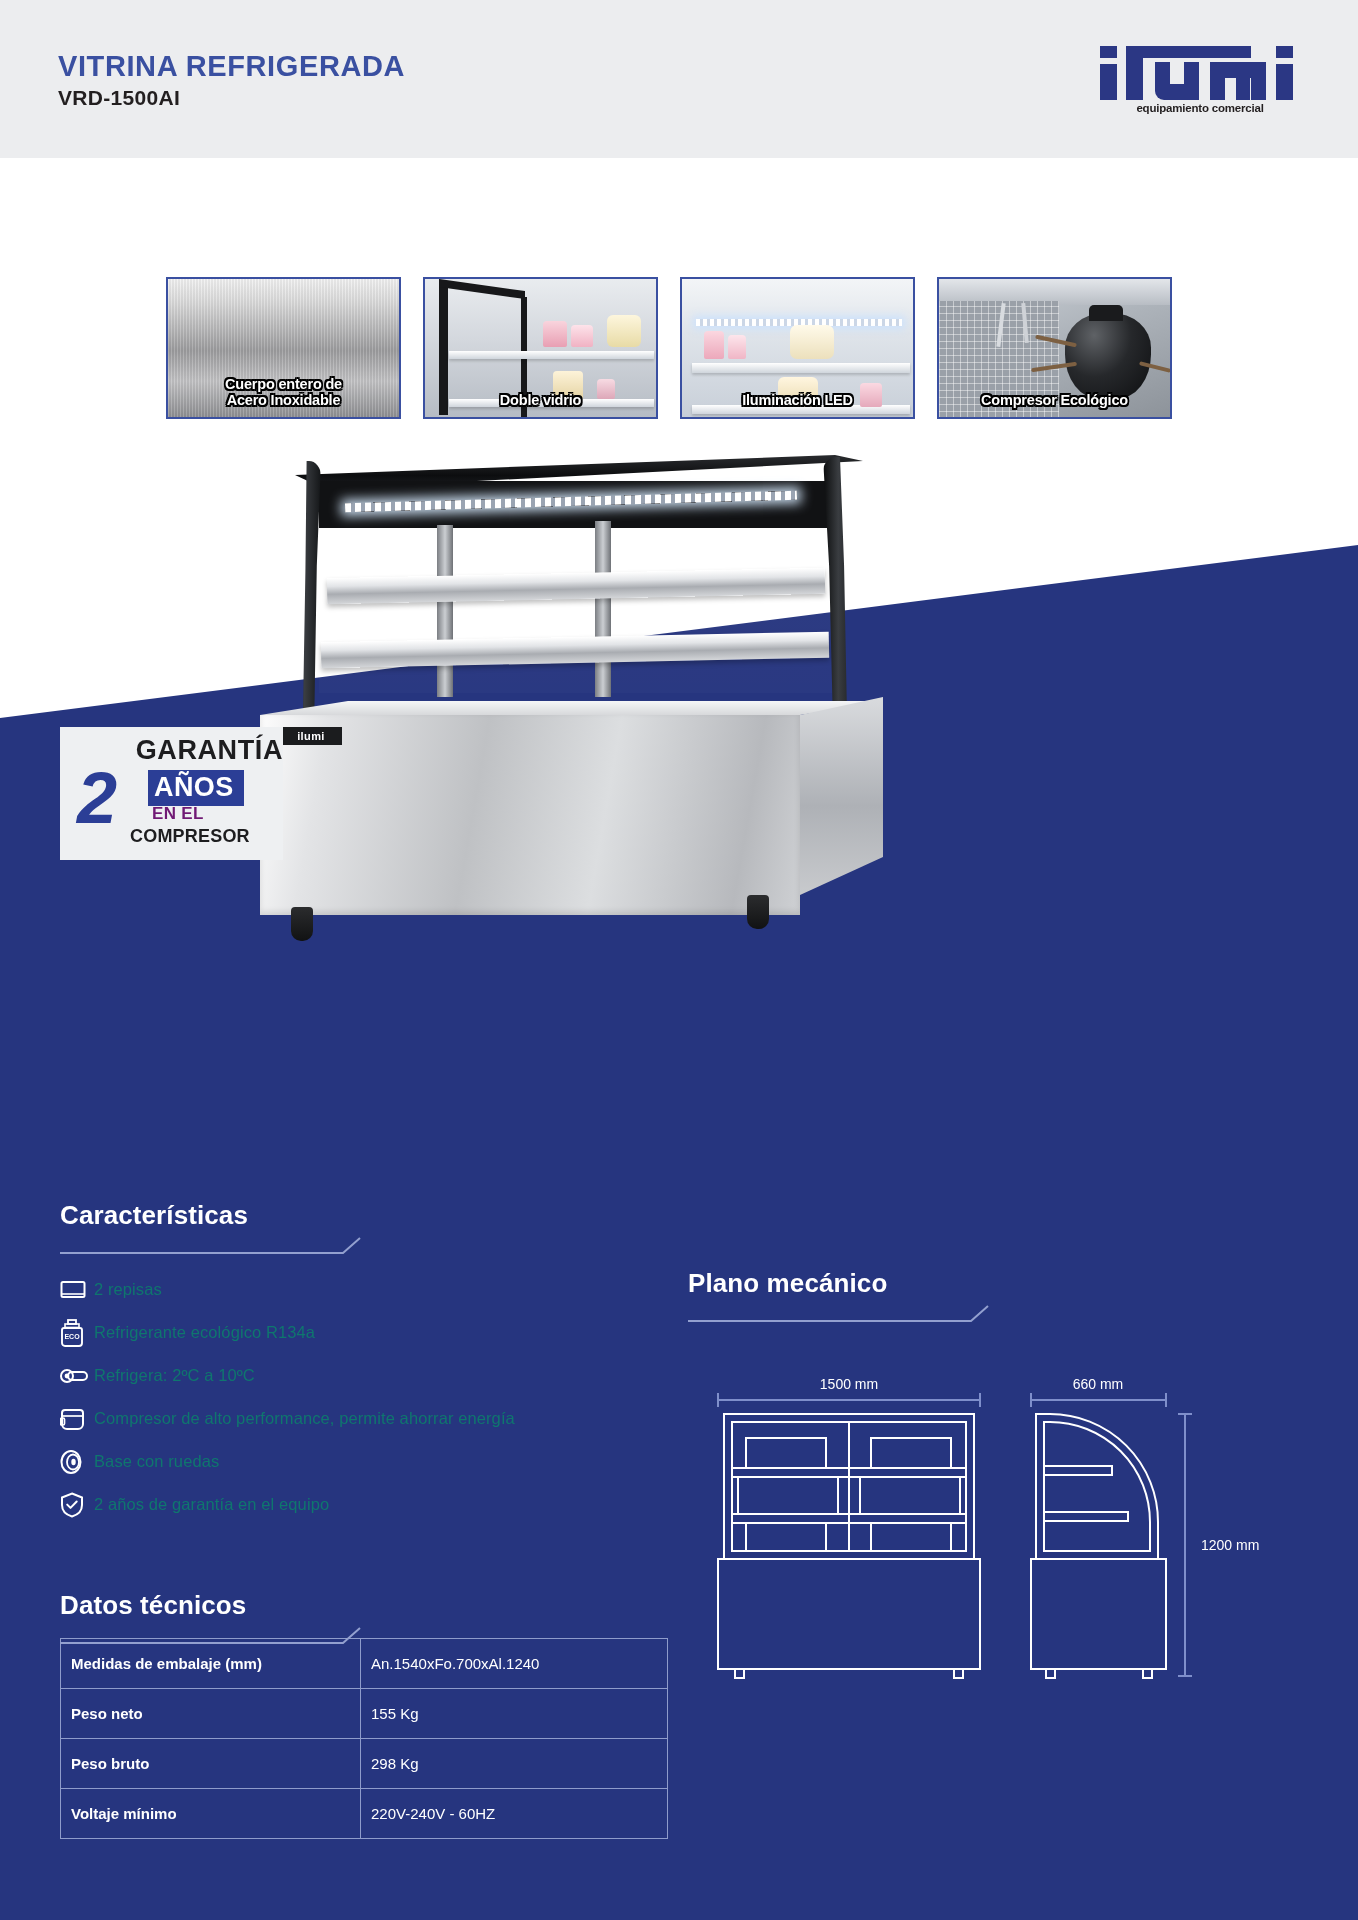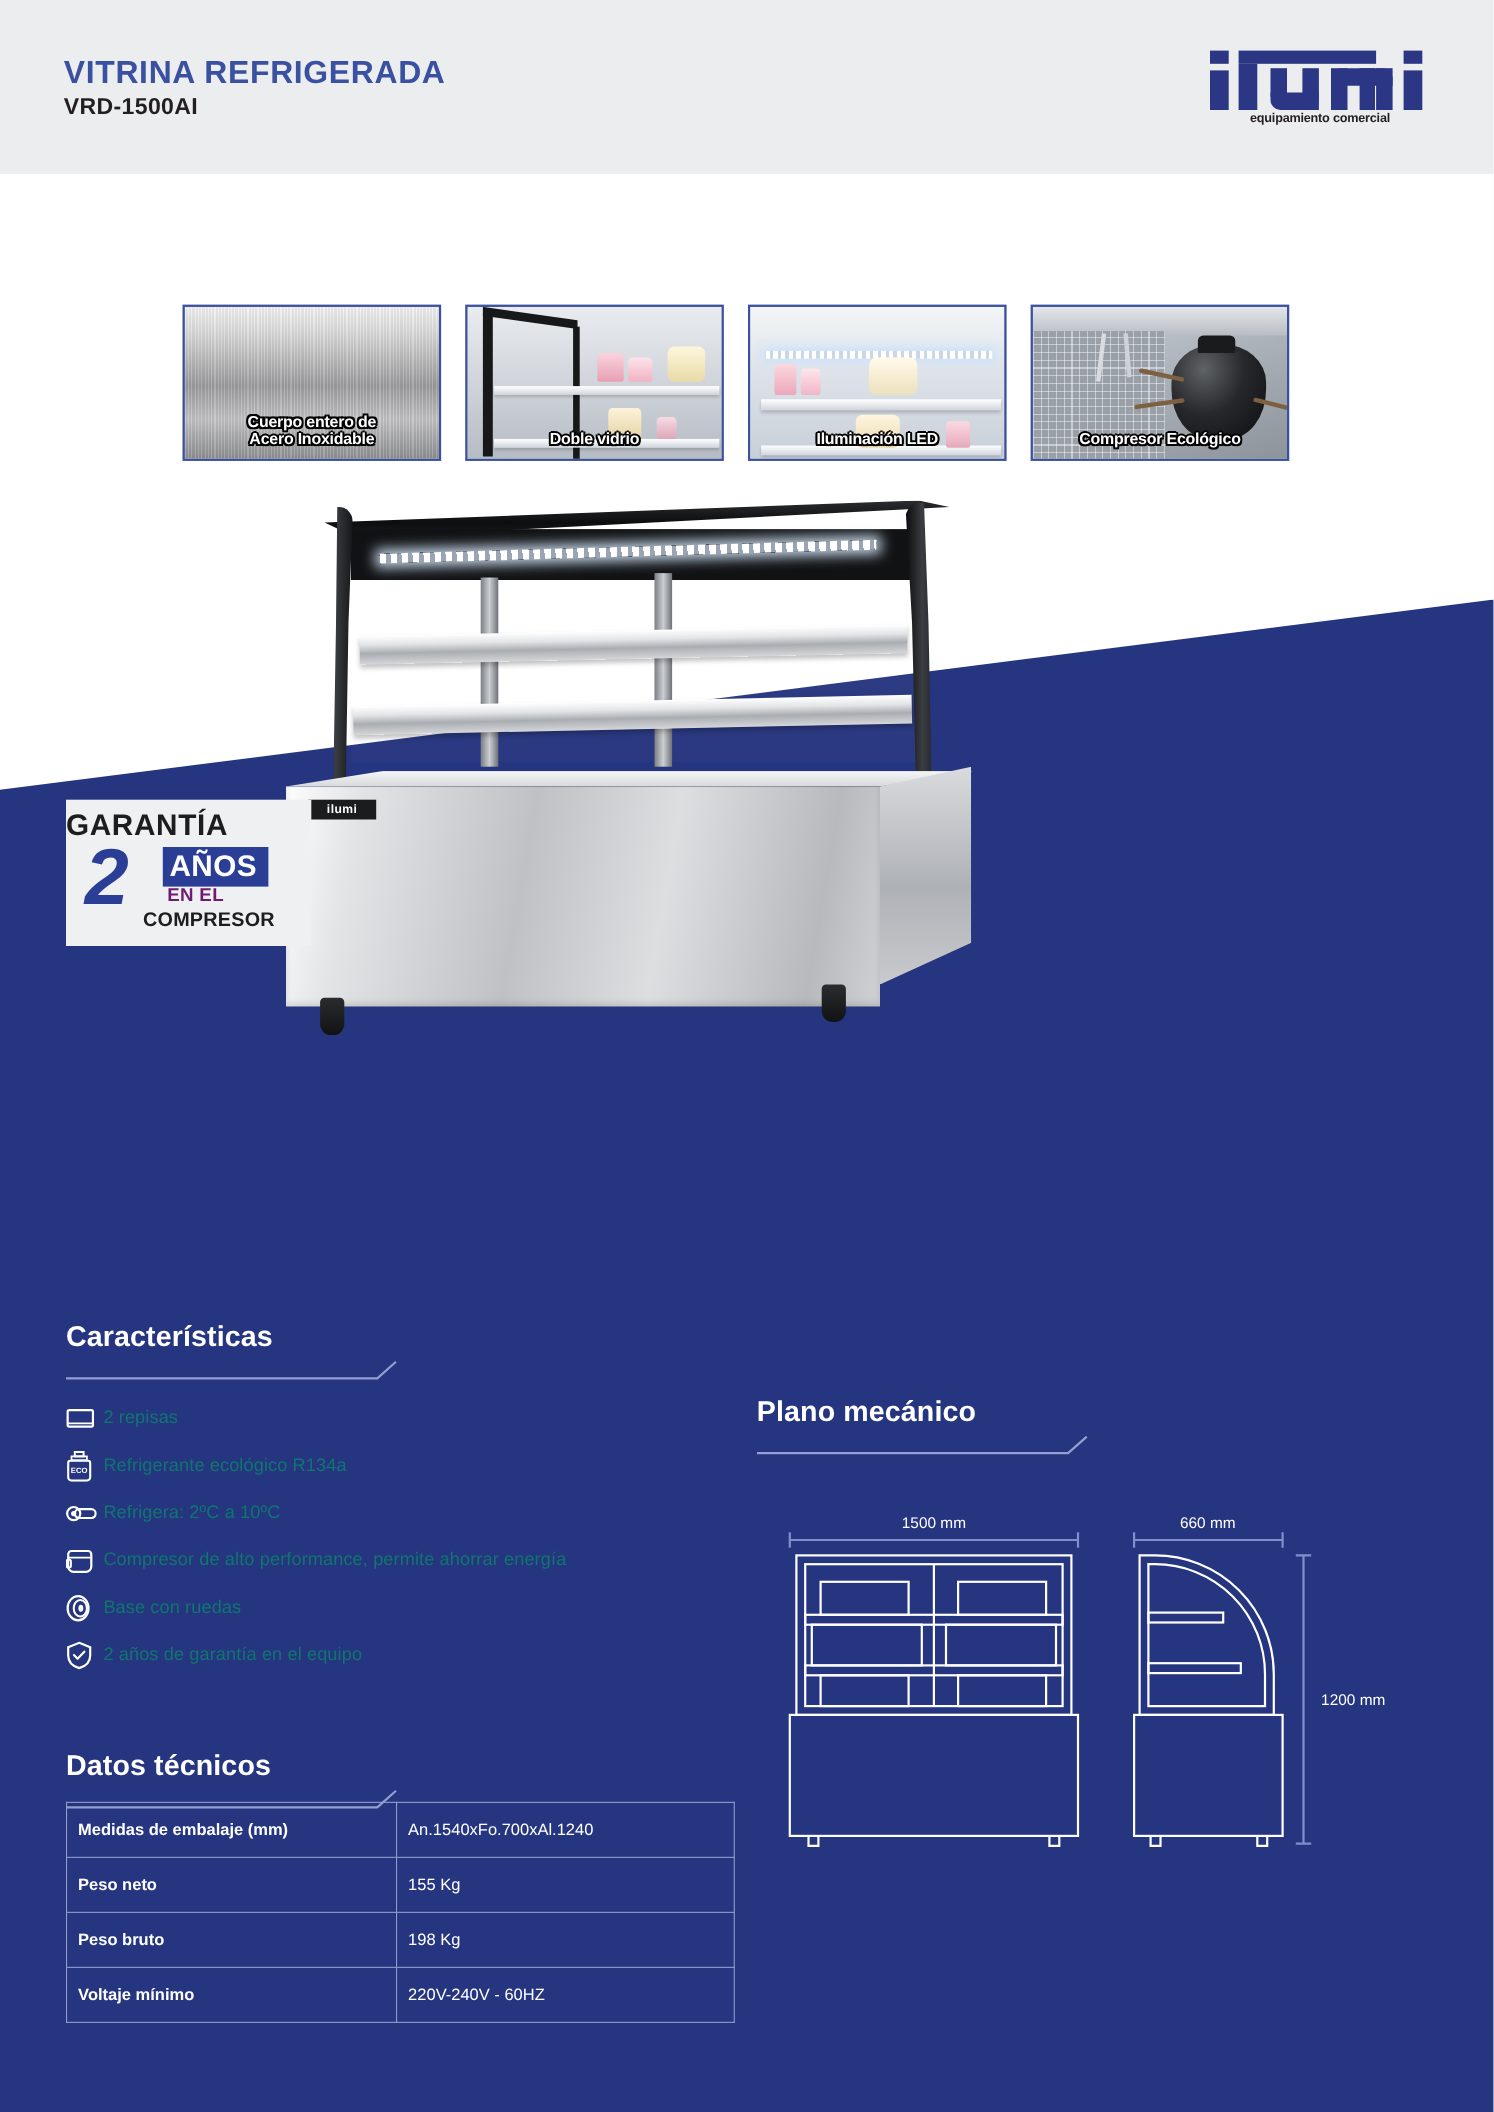--- a/index.html
+++ b/index.html
@@ -233,21 +233,21 @@
     border-radius: 40% / 6%;
   }
 
   
   #warranty {
     position: absolute;
     left: 60px; top: 727px;
     width: 223px; height: 133px;
     background: #eef0f2;
     padding: 10px 0 0 0;
-    text-align: left;
+    text-align: right;
   }
   #w-garantia {
     font-size: 27px;
     font-weight: bold;
     letter-spacing: 0.6px;
     color: #1d1d1f;
     line-height: 1;
   }
   #w-mid { position: relative; height: 62px; }
   #w-two {
@@ -559,21 +559,21 @@
         <tr>
           <td class="k">Medidas de embalaje (mm)</td>
           <td class="v">An.1540xFo.700xAl.1240</td>
         </tr>
         <tr>
           <td class="k">Peso neto</td>
           <td class="v">155 Kg</td>
         </tr>
         <tr>
           <td class="k">Peso bruto</td>
-          <td class="v">198 Kg</td>
+          <td class="v">298 Kg</td>
         </tr>
         <tr>
           <td class="k">Voltaje mínimo</td>
           <td class="v">220V-240V - 60HZ</td>
         </tr>
       </tbody>
     </table>
   </div>
 
   <div id="plano">

